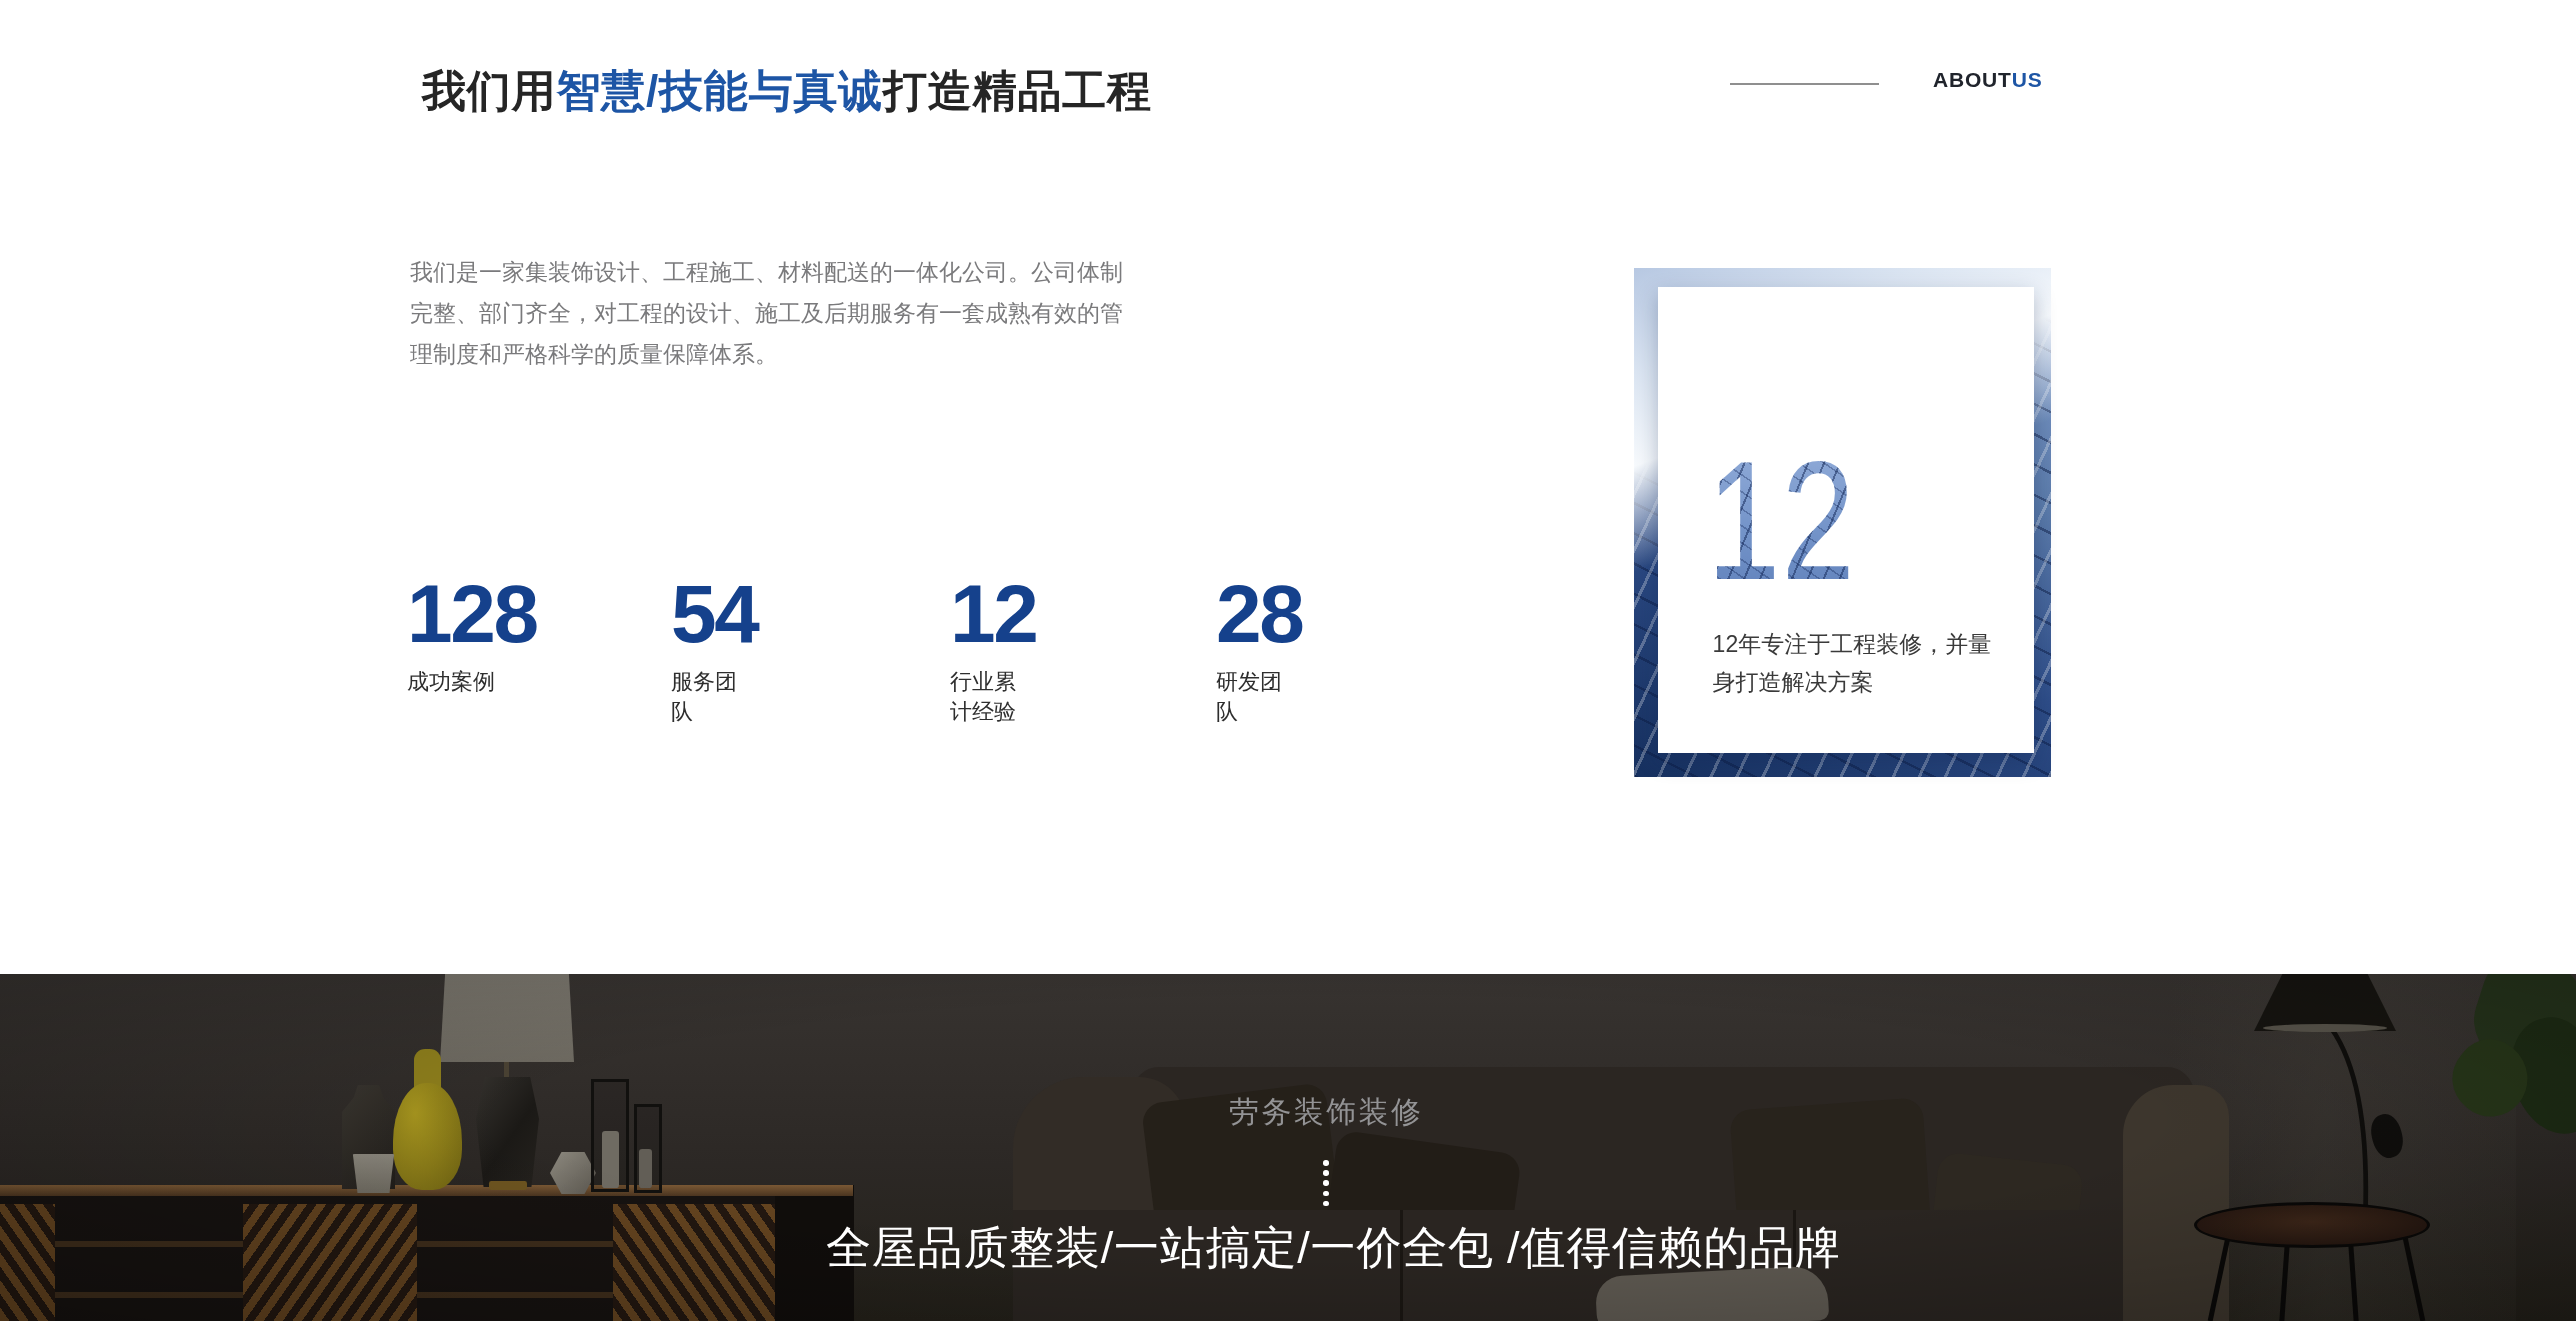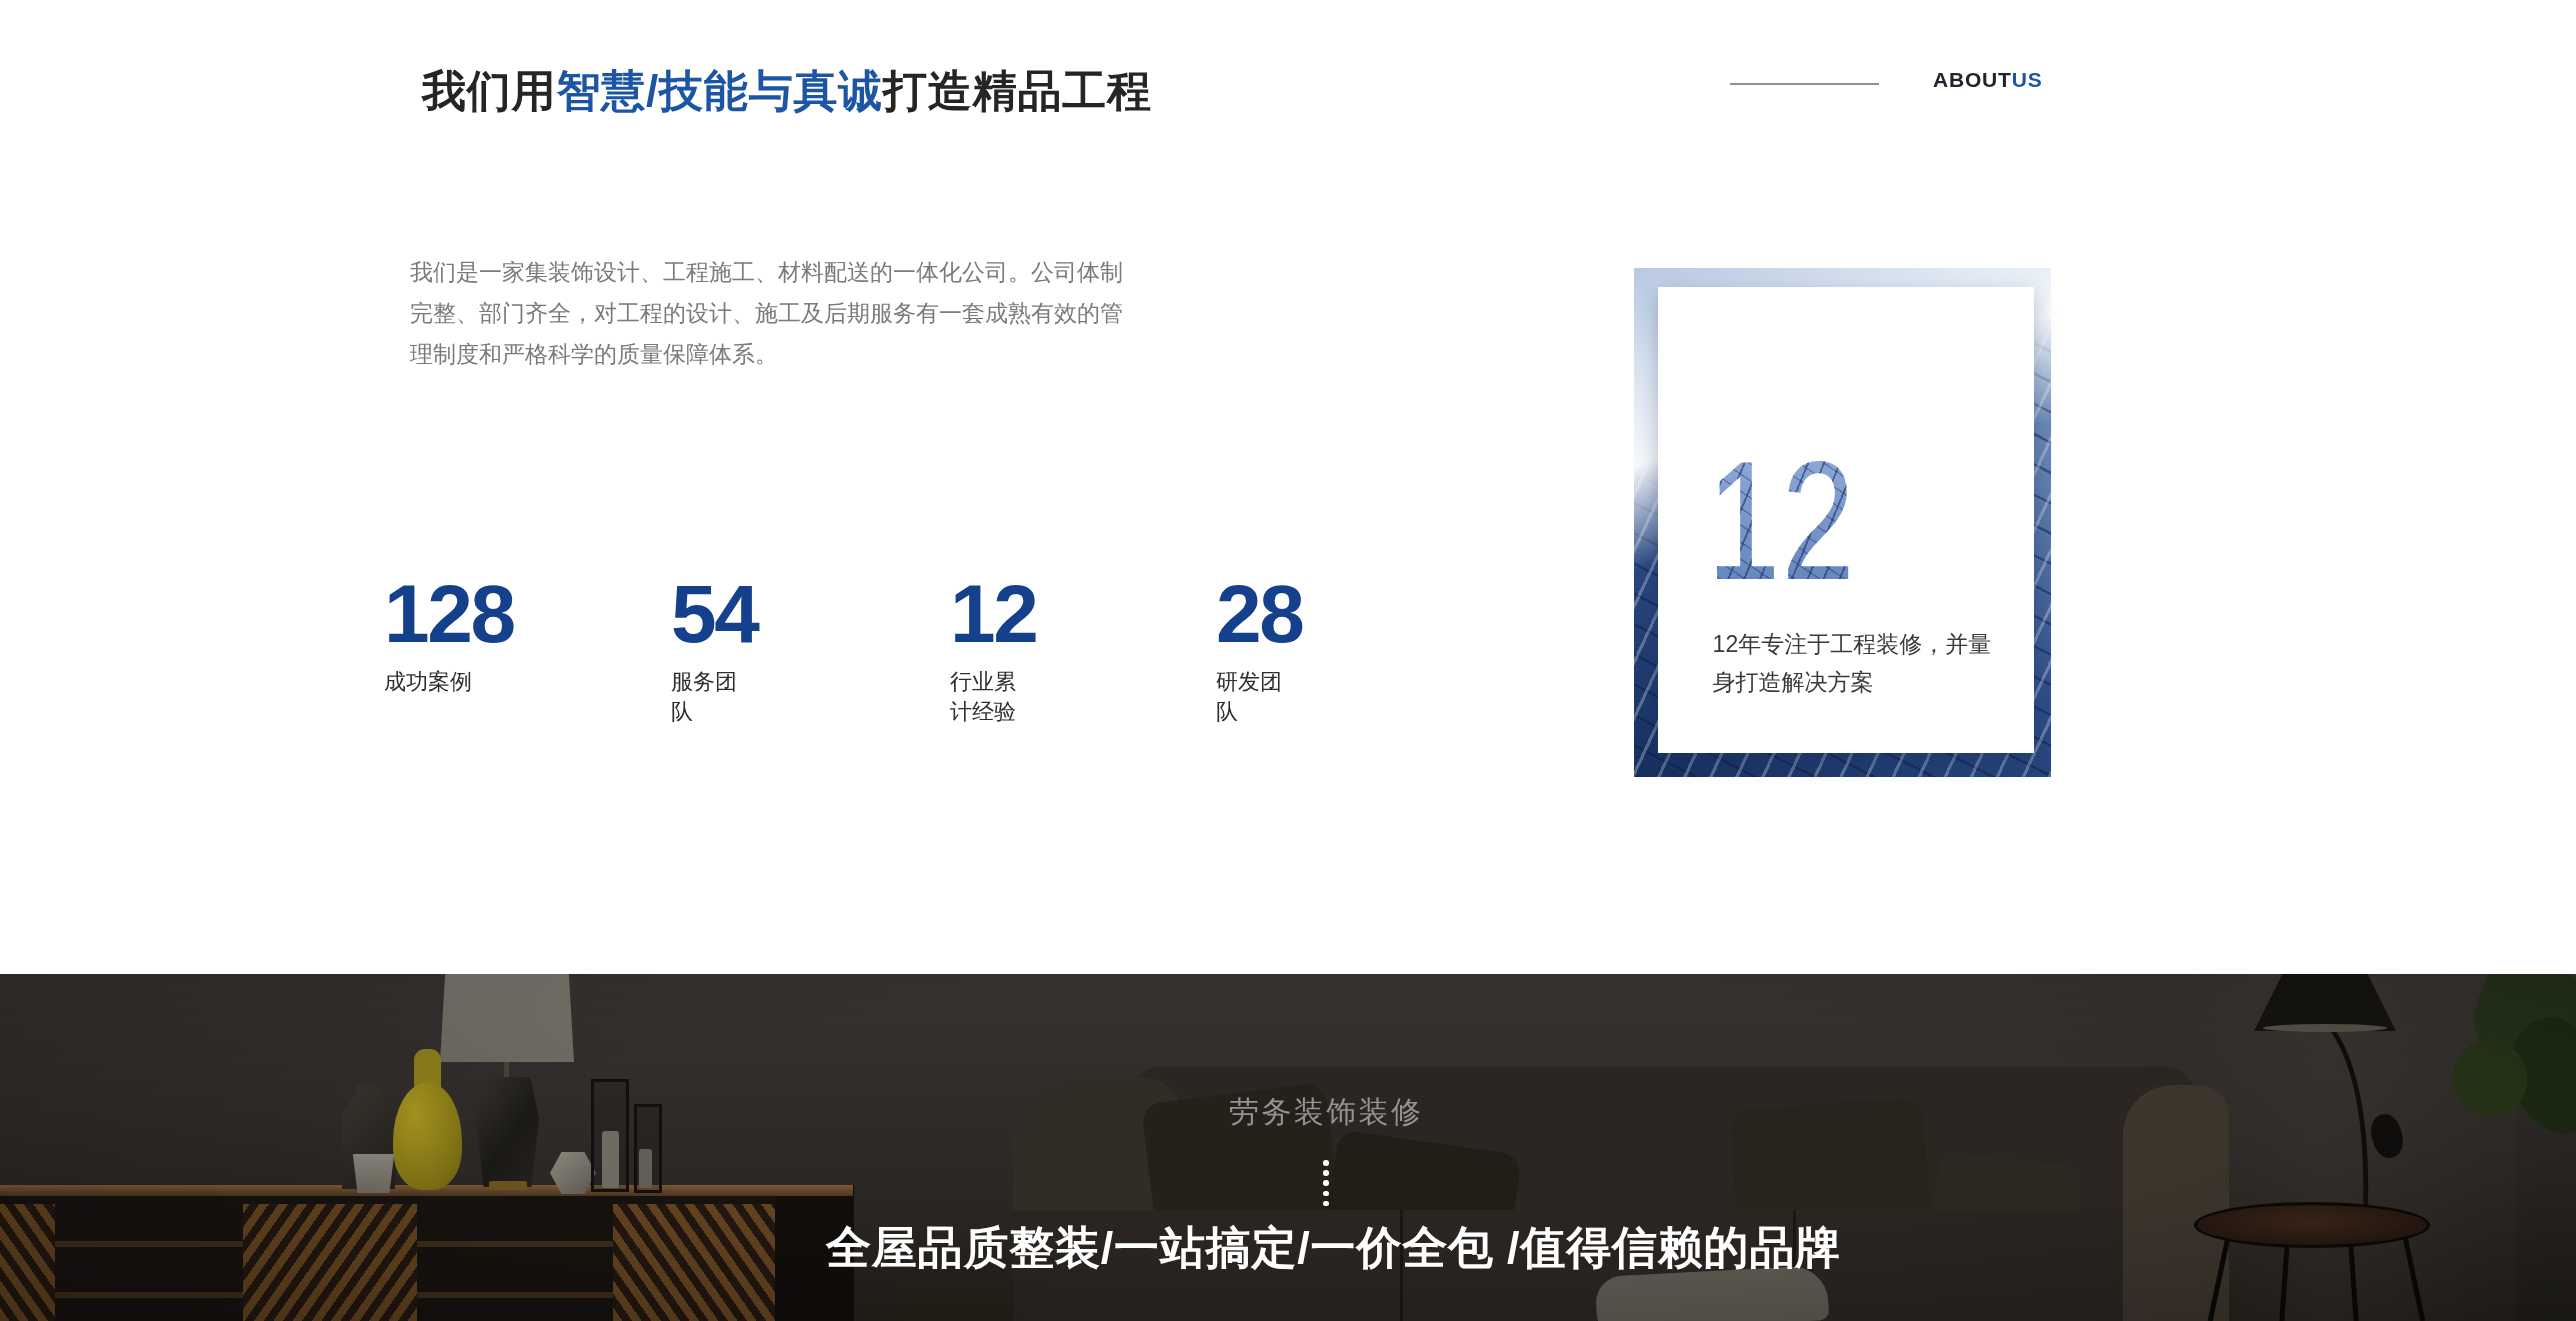--- a/index.html
+++ b/index.html
@@ -21,21 +21,21 @@
   .about-heading{position:absolute;left:410px;top:55px;width:747px;
     font-size:44px;line-height:71px;font-weight:700;color:var(--heading-dark);letter-spacing:0.8px;margin-left:12px;}
   .about-heading .hl{color:var(--accent);}
   .about-desc{position:absolute;left:410px;top:252px;width:719px;
     font-size:23px;line-height:41px;color:var(--paragraph-gray);}
   .stats{position:absolute;left:0;top:0;}
   .stat{position:absolute;top:578px;}
   .stat-value{display:block;font-size:82px;line-height:72px;font-weight:700;
     letter-spacing:-2.4px;color:var(--stat-blue);}
   .stat-label{display:block;margin-top:17.3px;font-size:22px;color:var(--label-dark);}
-  .stat-1{left:384px}.stat-2{left:671px}.stat-3{left:950px}.stat-4{left:1216px}
+  .stat-1{left:407px}.stat-2{left:671px}.stat-3{left:950px}.stat-4{left:1216px}
 
   .section-tag{position:absolute;left:1730px;top:68px;height:31px;}
   .tag-line{position:absolute;left:0;top:15px;width:149px;height:1.6px;background:#8f8f8f;}
   .tag-text{position:absolute;left:203px;top:0;font-size:21px;font-weight:700;letter-spacing:0.8px;white-space:nowrap;}
   .tag-text .w1{color:#20242c;}
   .tag-text .w2{color:var(--accent);}
 
   
   .photo-card{position:absolute;left:1634px;top:268px;width:417px;height:509px;
     background:
@@ -136,21 +136,21 @@
 
   .vignette{left:0;top:0;width:2576px;height:347px;
     background:radial-gradient(ellipse at 52% 42%,rgba(0,0,0,0) 42%,rgba(0,0,0,.28) 100%);}
 
   
   .hero-subtitle{left:1229px;top:118px;font-size:30px;letter-spacing:2.4px;
     color:var(--hero-subtitle-gray);white-space:nowrap;z-index:5;}
   .dots{left:1323px;top:186px;width:6.3px;z-index:5;}
   .dot{position:static;display:block;width:5.5px;height:5.5px;border-radius:50%;
     background:#fff;margin:0 0 4.7px 0;}
-  .hero-headline{left:826px;top:245px;font-size:45px;line-height:58px;font-weight:700;
+  .hero-headline{left:826px;top:245px;font-size:45px;line-height:58px;font-weight:400;
     letter-spacing:0.8px;color:var(--hero-headline-white);white-space:nowrap;z-index:5;}
 </style>
 </head>
 <body>
 
 <div class="page">
 
   <section class="about">
 
     <h1 class="about-heading"><span>我们用</span><span class="hl">智慧/技能与真诚</span><span>打造精品工程</span></h1>

